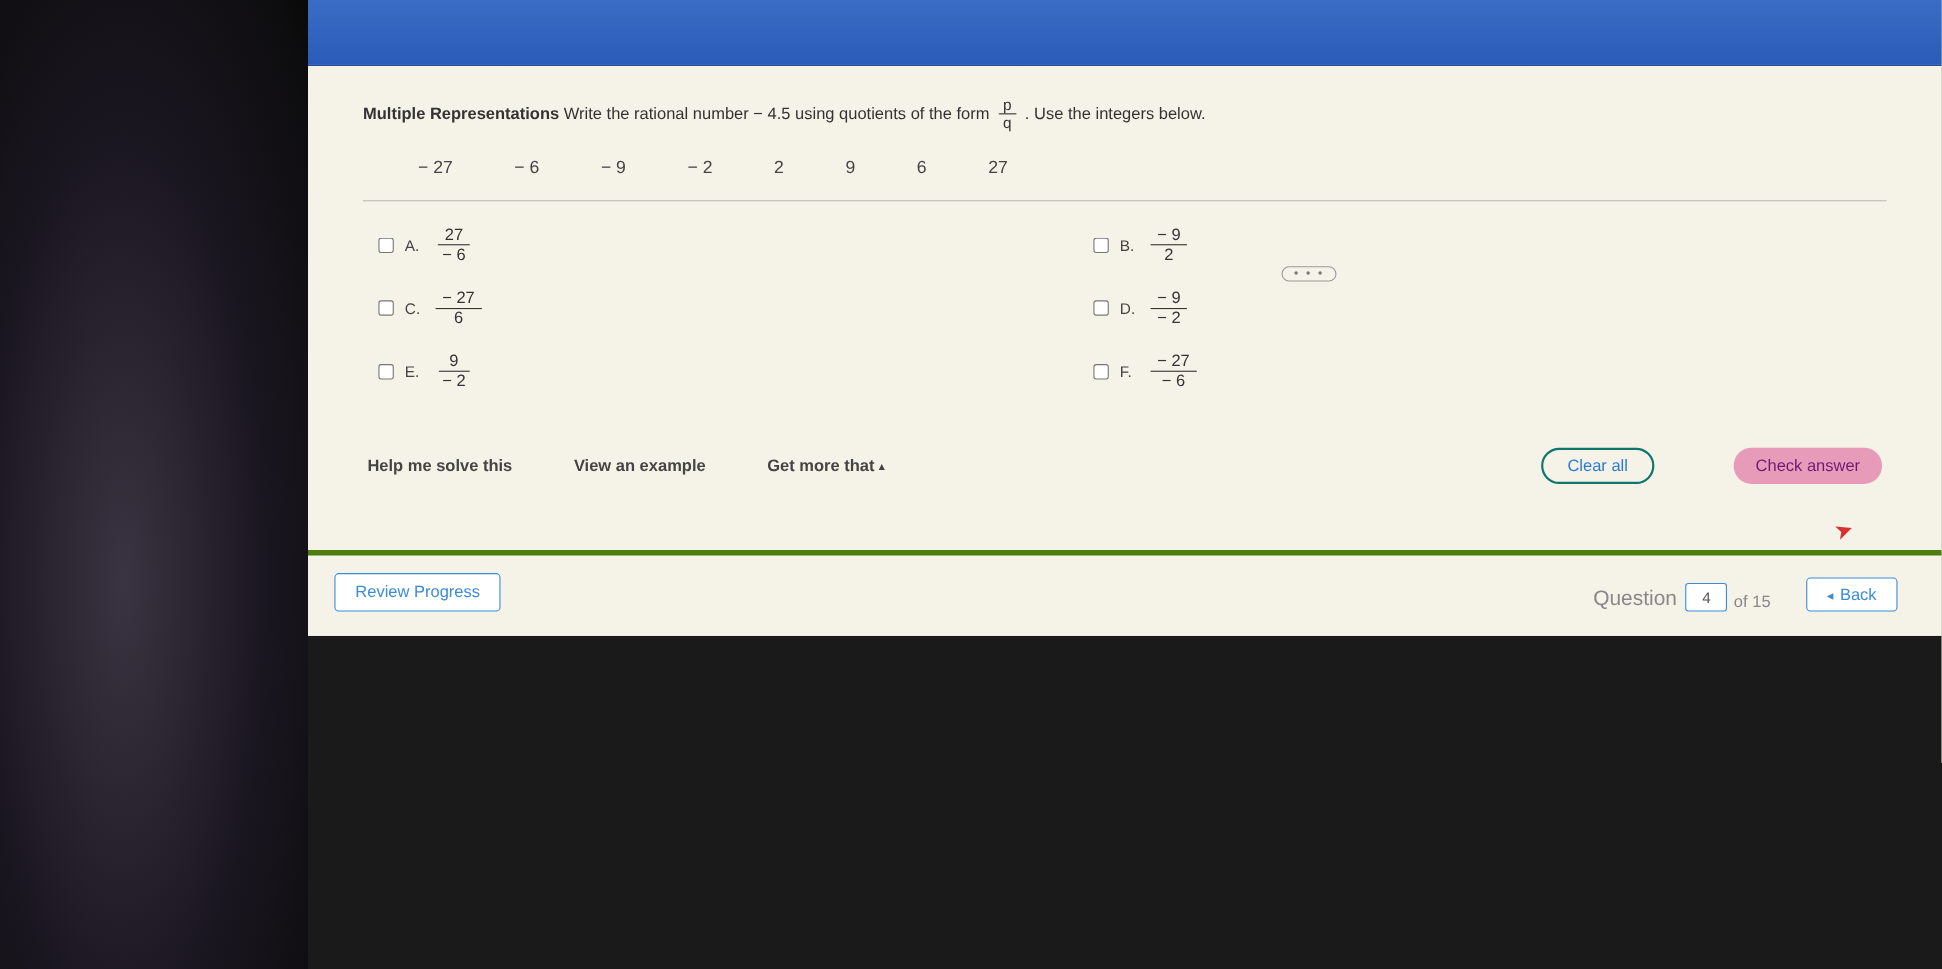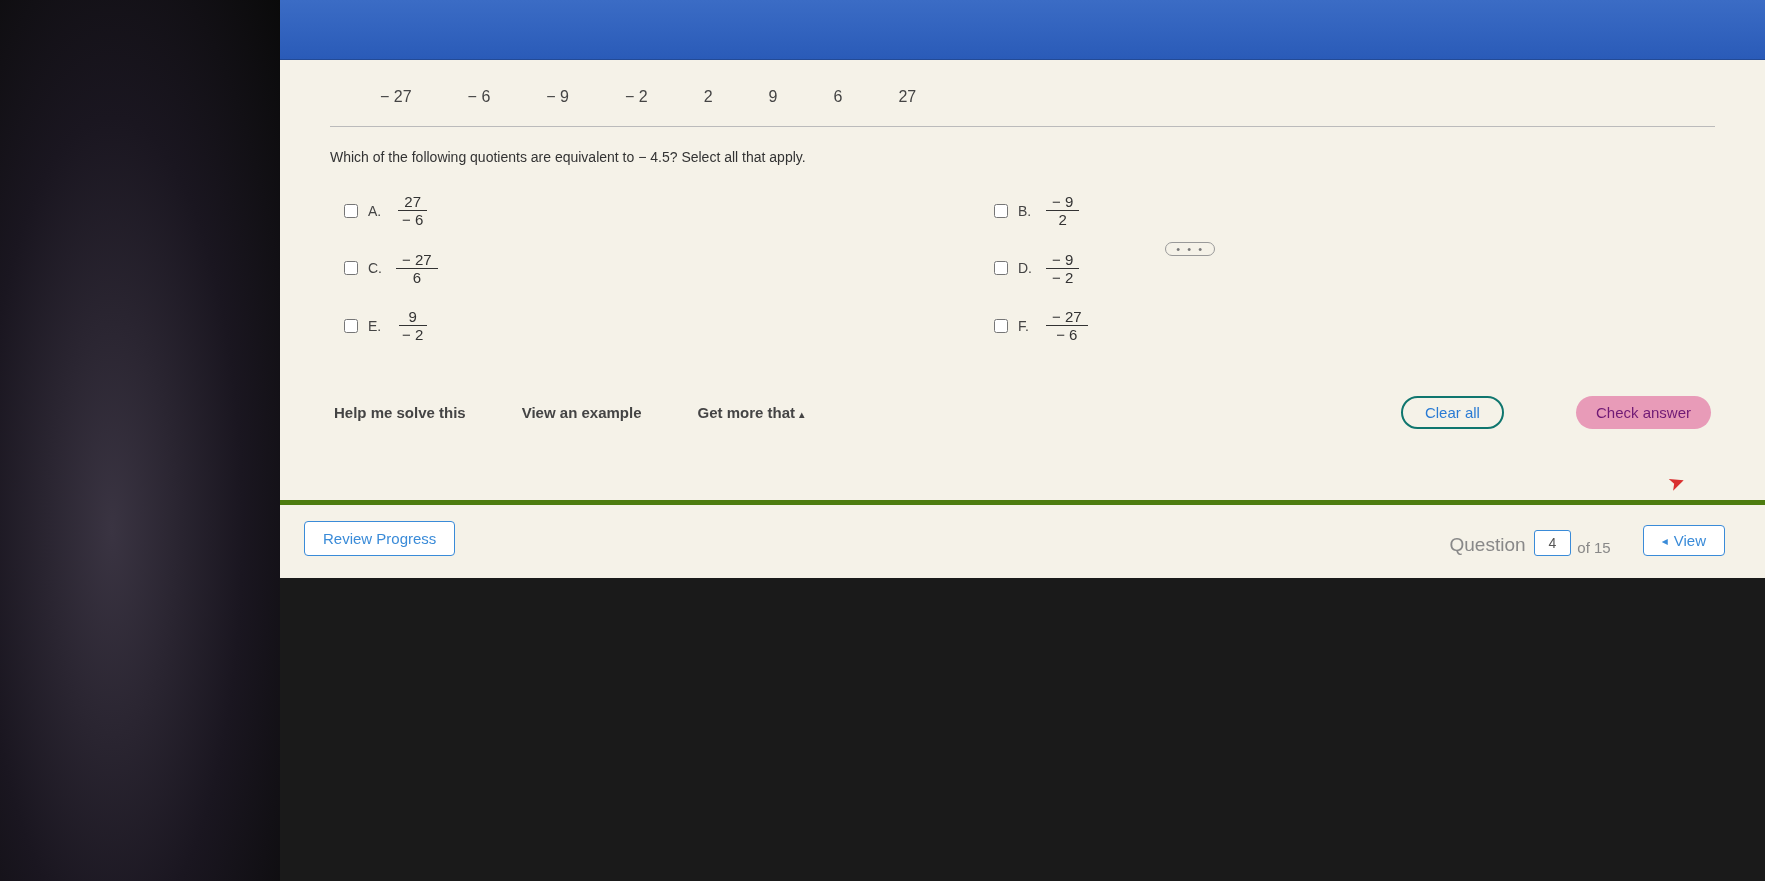--- a/index.html
+++ b/index.html
@@ -203,37 +203,45 @@
 </head>
 <body>
 
 <div class="dark-edge-left"></div>
 
 <div class="browser-frame">
   <div class="top-bar"></div>
 
   <div class="content-area">
 
+    <div class="problem-title">
+      <b>Multiple Representations</b>
+      <span> Write the rational number − 4.5 using quotients of the form </span>
+      <span class="fraction-inline">
+        <span class="num">p</span>
+        <span class="den">q</span>
+      </span>
+      <span>. Use the integers below.</span>
+    </div>
 
     <div class="integers-row">
       <span>− 27</span>
       <span>− 6</span>
       <span>− 9</span>
       <span>− 2</span>
       <span>2</span>
       <span>9</span>
       <span>6</span>
       <span>27</span>
     </div>
 
     <hr class="divider-line">
 
     <div class="ellipsis-badge">• • •</div>
 
-    <div class="question-text">Which of the following quotients are equivalent to − 4.5? Select all that apply.</div>
 
     <div class="options-grid">
 
       <div class="option">
         <input type="checkbox" style="">
         <span class="letter">A.</span>
         <span class="fraction">
           <span class="n">27</span>
           <span class="d">− 6</span>
         </span>
@@ -301,16 +309,16 @@
   </div>
 
   <div class="bottom-bar">
     <button class="review-btn">Review Progress</button>
     <div class="spacer"></div>
     <span class="q-label">Question</span>
     <span class="q-num">4</span>
     <span class="q-of">of 15</span>
     <button class="back-btn">
       <span class="caret-left">◂</span>
-      <span>View</span>
+      <span>Back</span>
     </button>
   </div>
 </div>
 
 </body></html>

